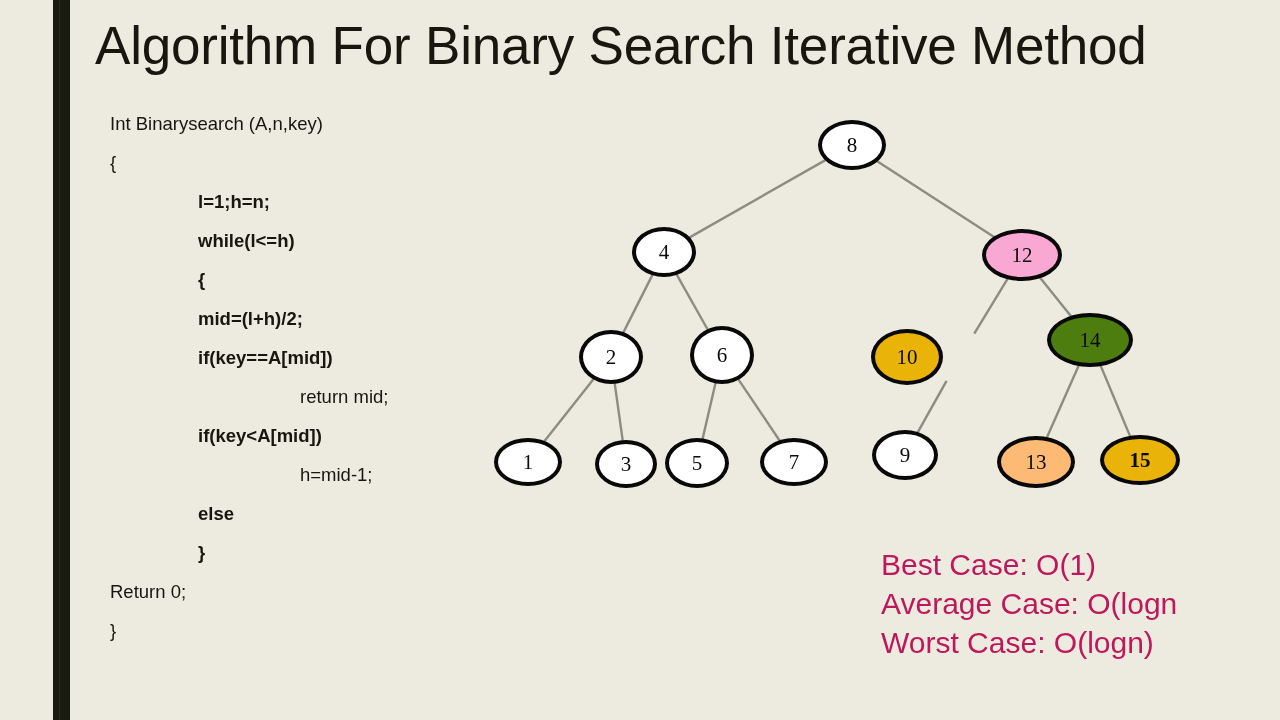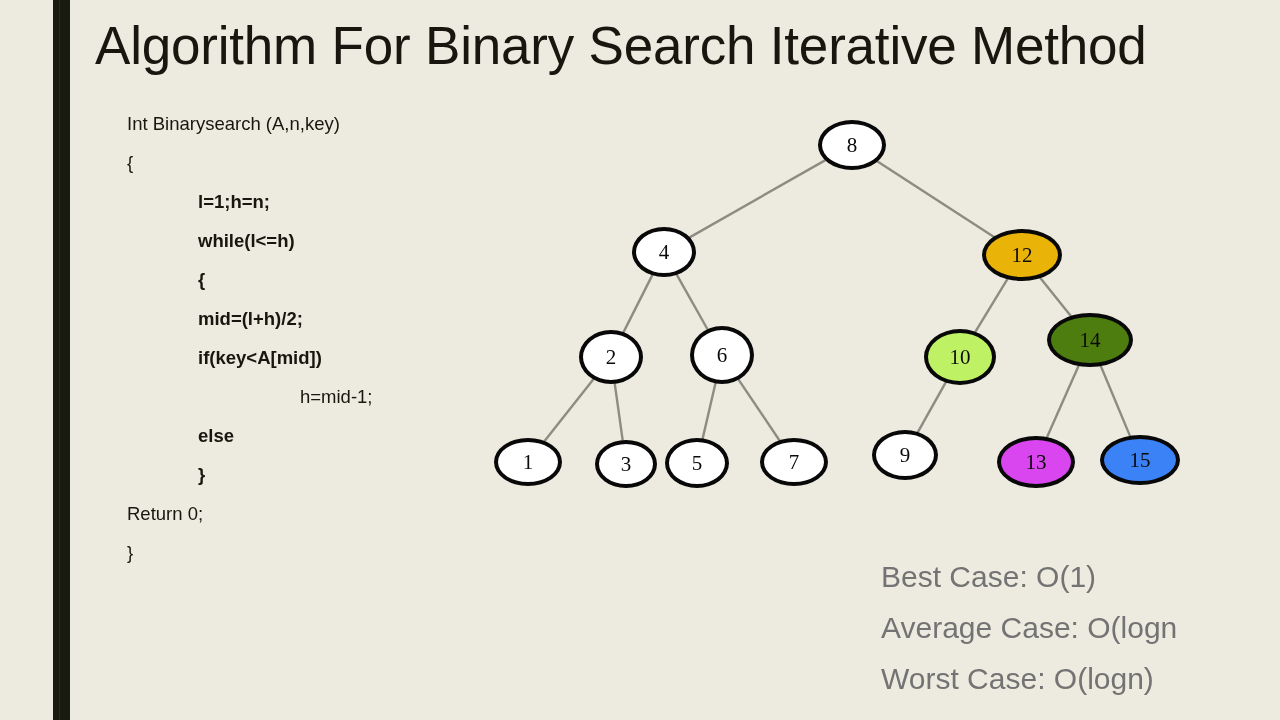--- a/index.html
+++ b/index.html
@@ -54,21 +54,21 @@
     top: 104px;
     width: 380px;
   }
   .code-line {
     font-size: 18.5px;
     line-height: 39px;
     height: 39px;
     color: #17170f;
     white-space: pre;
   }
-  .ind0 { padding-left: 0px; margin-left: 17px; }
+  .ind0 { padding-left: 0px; }
   .ind1 { padding-left: 88px; font-weight: bold; }
   .ind2 { padding-left: 190px; }
 
   #tree {
     position: absolute;
     left: 0;
     top: 0;
     width: 1280px;
     height: 720px;
     pointer-events: none;
@@ -88,42 +88,43 @@
   }
   #complexity {
     position: absolute;
     left: 881px;
     top: 545px;
     width: 380px;
   }
   .cx-line {
     font-size: 30px;
     line-height: 39px;
-    color: #737373;
+    color: #be185d;
     white-space: pre;
-    margin-top: 12px;
   }
 </style>
 </head>
 <body>
 
 <div id="slide">
 
   <div class="edge-bar"></div>
   <div class="edge-bar-seam"></div>
 
   <div id="title">Algorithm For Binary Search Iterative Method</div>
 
   <div id="code-block">
       <div class="code-line ind0">Int Binarysearch (A,n,key)</div>
       <div class="code-line ind0">{</div>
       <div class="code-line ind1">l=1;h=n;</div>
       <div class="code-line ind1">while(l&lt;=h)</div>
       <div class="code-line ind1">{</div>
       <div class="code-line ind1">mid=(l+h)/2;</div>
+      <div class="code-line ind1">if(key==A[mid])</div>
+      <div class="code-line ind2">return mid;</div>
       <div class="code-line ind1">if(key&lt;A[mid])</div>
       <div class="code-line ind2">h=mid-1;</div>
       <div class="code-line ind1">else</div>
       <div class="code-line ind1">}</div>
       <div class="code-line ind0">Return 0;</div>
       <div class="code-line ind0">}</div>
     </div>
 
   <svg id="tree" viewBox="0 0 1280 720" xmlns="http://www.w3.org/2000/svg">
     <g id="tree-edges">
@@ -143,54 +144,54 @@
       </g>
   </svg>
 
   <div id="tree-nodes">
       <div class="node" style="left: 818px; top: 120px; width: 68px; height: 50px; border-color: rgb(8, 8, 8); background: rgb(255, 255, 255);">
         <span>8</span>
       </div>
       <div class="node" style="left: 632px; top: 227px; width: 64px; height: 50px; border-color: rgb(8, 8, 8); background: rgb(255, 255, 255);">
         <span>4</span>
       </div>
-      <div class="node" style="left: 982px; top: 229px; width: 80px; height: 52px; border-color: rgb(8, 8, 8); background: #eab308;">
+      <div class="node" style="left: 982px; top: 229px; width: 80px; height: 52px; border-color: rgb(8, 8, 8); background: #f9a8d4;">
         <span>12</span>
       </div>
       <div class="node" style="left: 579px; top: 330px; width: 64px; height: 54px; border-color: rgb(8, 8, 8); background: rgb(255, 255, 255);">
         <span>2</span>
       </div>
       <div class="node" style="left: 690px; top: 326px; width: 64px; height: 58px; border-color: rgb(8, 8, 8); background: rgb(255, 255, 255);">
         <span>6</span>
       </div>
-      <div class="node" style="left: 924px; top: 329px; width: 72px; height: 56px; border-color: rgb(8, 8, 8); background: #bef264;">
+      <div class="node" style="left: 871px; top: 329px; width: 72px; height: 56px; border-color: rgb(8, 8, 8); background: #eab308;">
         <span>10</span>
       </div>
       <div class="node" style="left: 1047px; top: 313px; width: 86px; height: 54px; border-color: rgb(8, 8, 8); background: #4d7c0f;">
         <span>14</span>
       </div>
       <div class="node" style="left: 494px; top: 438px; width: 68px; height: 48px; border-color: rgb(8, 8, 8); background: rgb(255, 255, 255);">
         <span>1</span>
       </div>
       <div class="node" style="left: 595px; top: 440px; width: 62px; height: 48px; border-color: rgb(8, 8, 8); background: rgb(255, 255, 255);">
         <span>3</span>
       </div>
       <div class="node" style="left: 665px; top: 438px; width: 64px; height: 50px; border-color: rgb(8, 8, 8); background: rgb(255, 255, 255);">
         <span>5</span>
       </div>
       <div class="node" style="left: 760px; top: 438px; width: 68px; height: 48px; border-color: rgb(8, 8, 8); background: rgb(255, 255, 255);">
         <span>7</span>
       </div>
       <div class="node" style="left: 872px; top: 430px; width: 66px; height: 50px; border-color: rgb(8, 8, 8); background: rgb(255, 255, 255);">
         <span>9</span>
       </div>
-      <div class="node" style="left: 997px; top: 436px; width: 78px; height: 52px; border-color: rgb(8, 8, 8); background: #d946ef; text-align: center;">
+      <div class="node" style="left: 997px; top: 436px; width: 78px; height: 52px; border-color: rgb(8, 8, 8); background: #fdba74; text-align: center;">
         <span>13</span>
       </div>
-      <div class="node" style="left: 1100px; top: 435px; width: 80px; height: 50px; border-color: rgb(8, 8, 8); background: #3b82f6;">
+      <div class="node" style="left: 1100px; top: 435px; width: 80px; height: 50px; border-color: rgb(8, 8, 8); background: #eab308; font-weight: bold;">
         <span>15</span>
       </div>
     </div>
 
   <div id="complexity">
       <div class="cx-line">Best Case: O(1)</div>
       <div class="cx-line">Average Case: O(logn</div>
       <div class="cx-line">Worst Case: O(logn)</div>
     </div>
 

